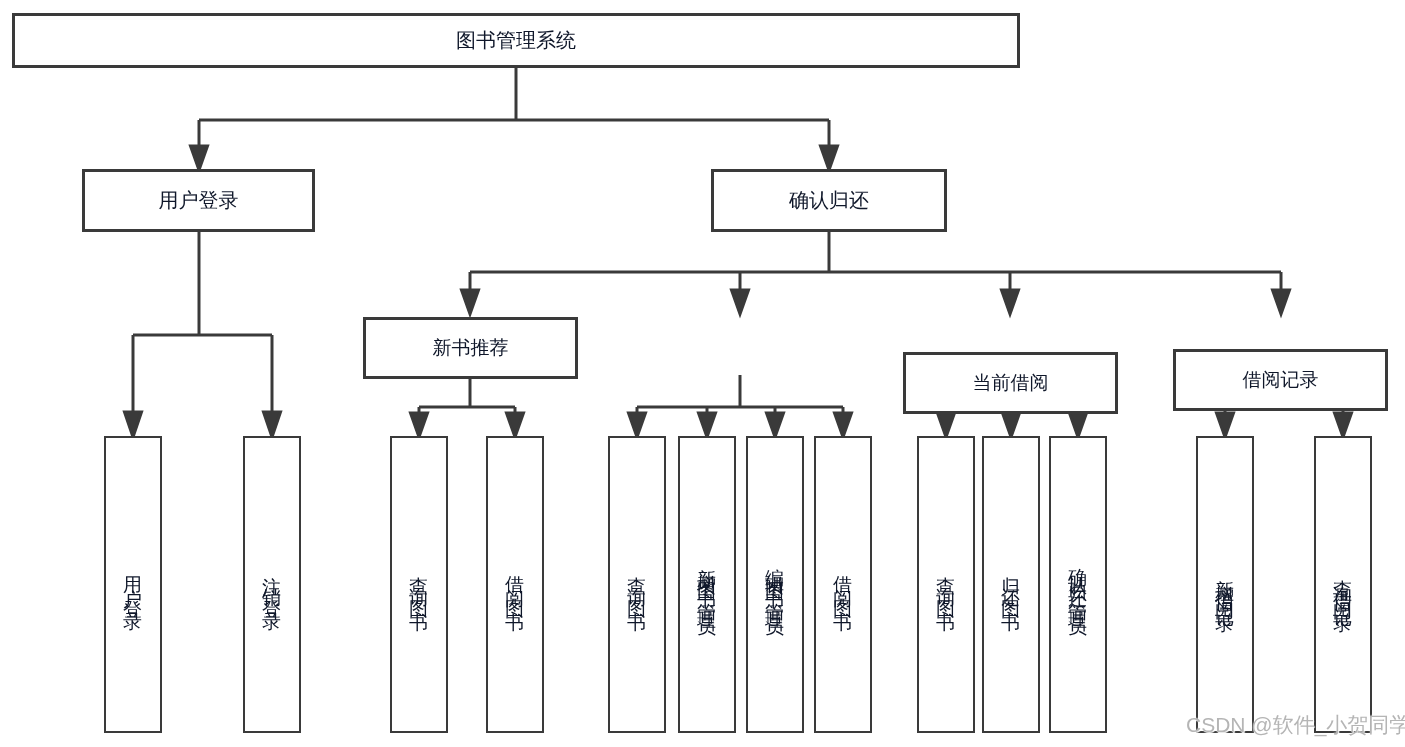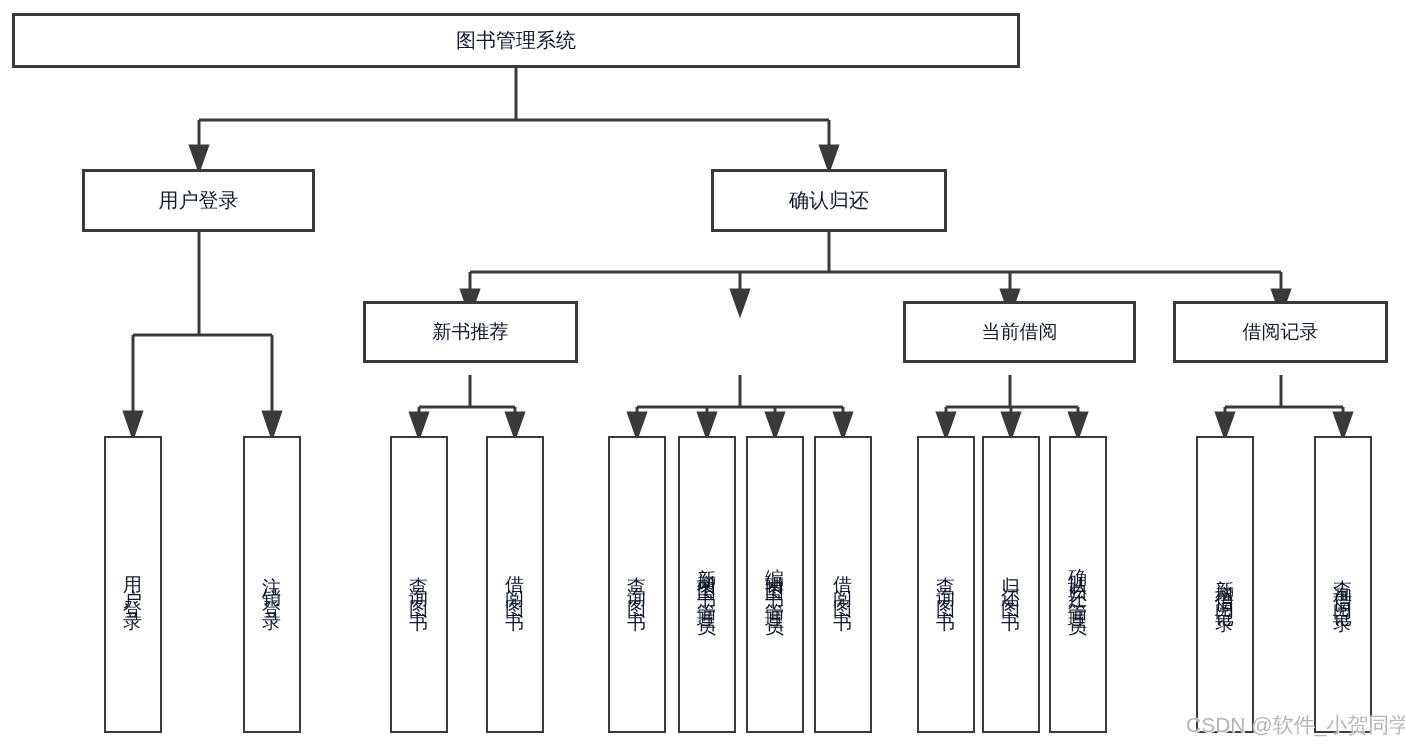--- a/index.html
+++ b/index.html
@@ -24,21 +24,21 @@
     border: 3px solid #3a3a3a;
     display: flex;
     align-items: center;
     justify-content: center;
     color: #0f172a;
     font-size: 20px;
     z-index: 2;
   }
   .node-root   { left: 12px;  top: 13px;  width: 1008px; height: 55px; }
   .node-l2     { top: 169px; height: 63px; }
-  .node-l3     { top: 301px; height: 62px; font-size: 19px; }
+  .node-l3     { top: 317px; height: 62px; font-size: 19px; }
   .leaf        { top: 436px; width: 58px; height: 297px; border-width: 2.5px; font-size: 19px; }
   .leaf span {
     writing-mode: vertical-rl;
     text-orientation: mixed;
     letter-spacing: 7px;
     line-height: 1;
   }
   .leaf-short span { letter-spacing: 12px; }
   .watermark {
     position: absolute;
@@ -141,24 +141,24 @@
   <div class="node node-l2" style="left:82px;width:233px;">
     <span>用户登录</span>
   </div>
   <div class="node node-l2" style="left:711px;width:236px;">
     <span>确认归还</span>
   </div>
 
   <div class="node node-l3" style="left:363px;width:215px;">
     <span>新书推荐</span>
   </div>
-  <div class="node node-l3" style="left:903px;width:233px;">
+  <div class="node node-l3" style="left:903px;width:215px;margin-top:35px;">
     <span>当前借阅</span>
   </div>
-  <div class="node node-l3" style="left:1173px;width:215px;">
+  <div class="node node-l3" style="left:1173px;width:215px;margin-top:32px;">
     <span>借阅记录</span>
   </div>
 
   <div class="node leaf leaf-short" style="left:104px;">
     <span>用户登录</span>
   </div>
   <div class="node leaf leaf-short" style="left:243px;">
     <span>注销登录</span>
   </div>
   <div class="node leaf leaf-short" style="left:390px;">

